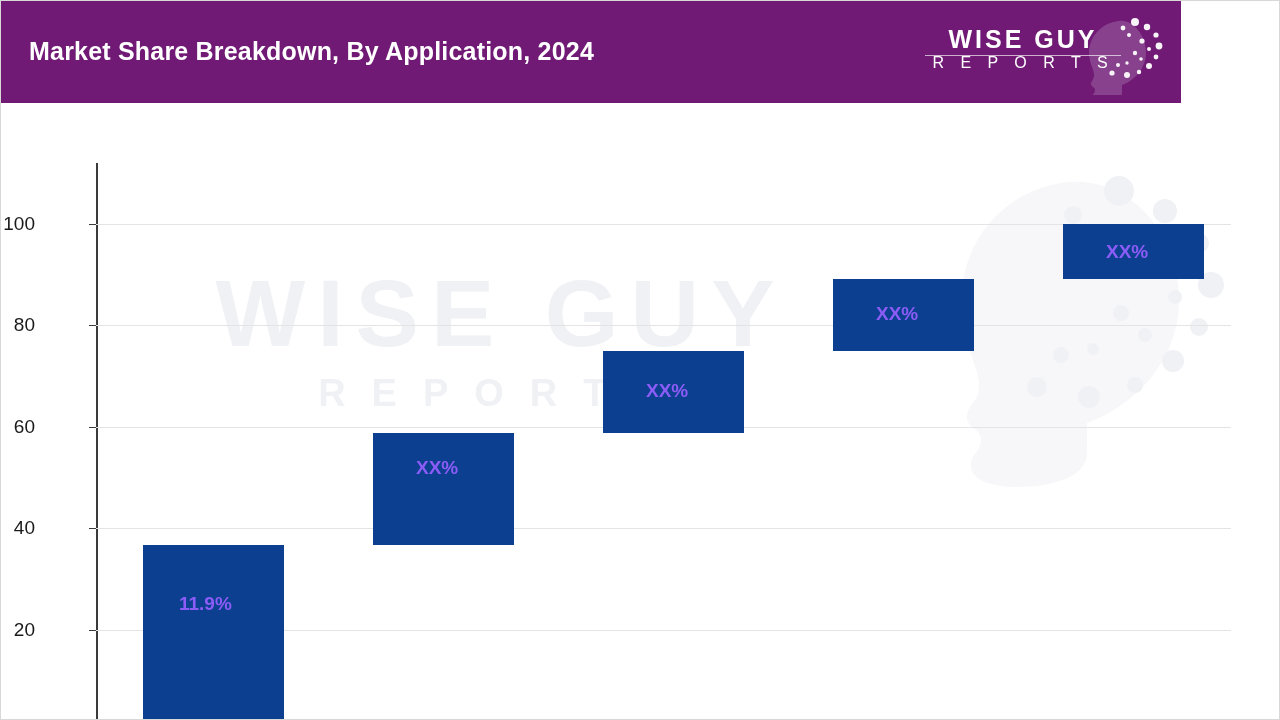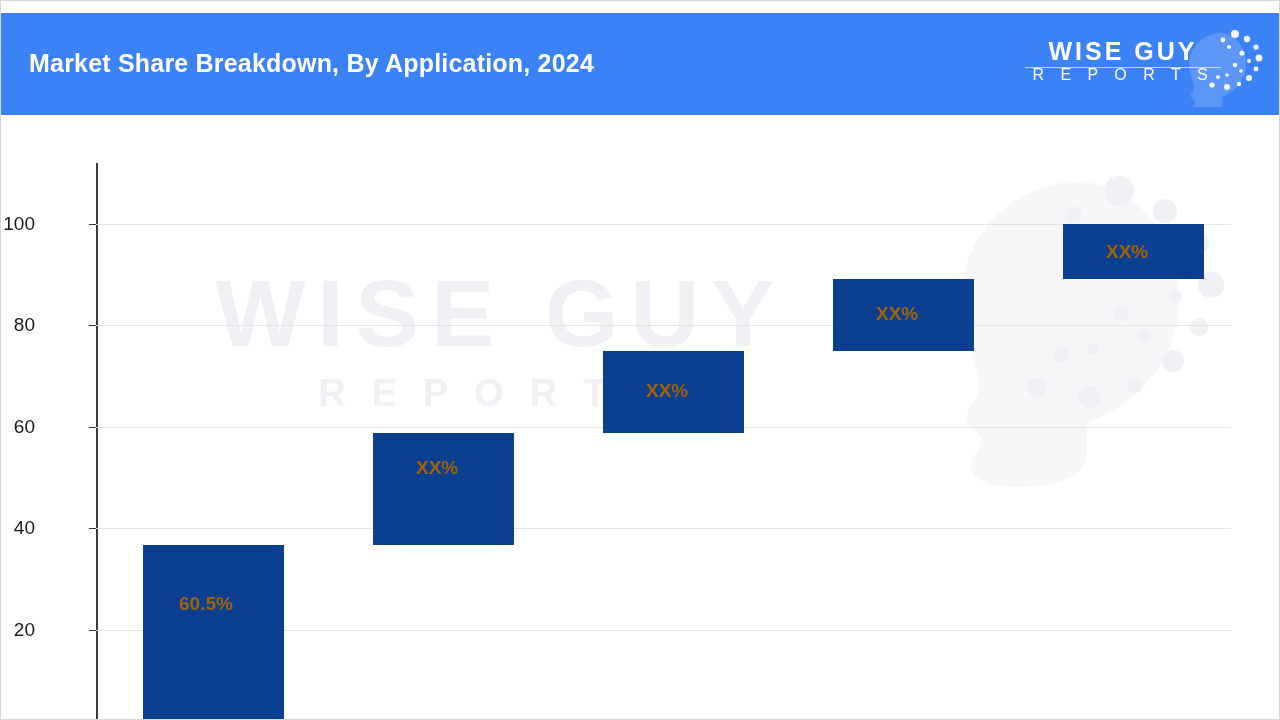--- a/index.html
+++ b/index.html
@@ -18,24 +18,24 @@
     width: 1280px;
     height: 720px;
     box-sizing: border-box;
     border: 1px solid #d8d8d8;
     overflow: hidden;
   }
 
   
   .header {
     position: absolute;
-    left: 0; top: 12px;
-    width: 1280px;
+    left: 0; top: 0;
+    width: 1180px;
     height: 102px;
-    background: #3b82f6;
+    background: #701a75;
     box-sizing: border-box;
   }
   .header-title {
     position: absolute;
     left: 28px;
     top: 36px;
     font-size: 25px;
     font-weight: bold;
     color: #ffffff;
     letter-spacing: 0.2px;
@@ -157,21 +157,21 @@
     height: 1px;
     background: #3a3a3a;
   }
 
   .bar {
     position: absolute;
     background: #0c3f8f;
   }
   .bar-label {
     position: absolute;
-    color: #a16207;
+    color: #8b5cf6;
     font-size: 19px;
     font-weight: bold;
     white-space: nowrap;
   }
 </style>
 </head>
 <body>
 
 <div class="page">
 
@@ -259,21 +259,21 @@
       <div class="ytick-label" style="top:263.7px">60</div>
       <div class="ytick-label" style="top:162.3px">80</div>
       <div class="ytick-label" style="top:60.9px">100</div>
 
       <div class="bar" style="left:47px; top:381.9px; width:141px; height:186.1px;"></div>
       <div class="bar" style="left:277px; top:270.4px; width:141px; height:111.5px;"></div>
       <div class="bar" style="left:507px; top:187.7px; width:141px; height:82.7px;"></div>
       <div class="bar" style="left:737px; top:115.7px; width:141px; height:72px;"></div>
       <div class="bar" style="left:967px; top:60.9px; width:141px; height:54.8px;"></div>
 
-      <div class="bar-label" style="left:83px; top:430px;">60.5%</div>
+      <div class="bar-label" style="left:83px; top:430px;">11.9%</div>
       <div class="bar-label" style="left:320px; top:294px;">XX%</div>
       <div class="bar-label" style="left:550px; top:217px;">XX%</div>
       <div class="bar-label" style="left:780px; top:140px;">XX%</div>
       <div class="bar-label" style="left:1010px; top:78px;">XX%</div>
 
     </div>
   </div>
 </div>
 
 </body></html>

